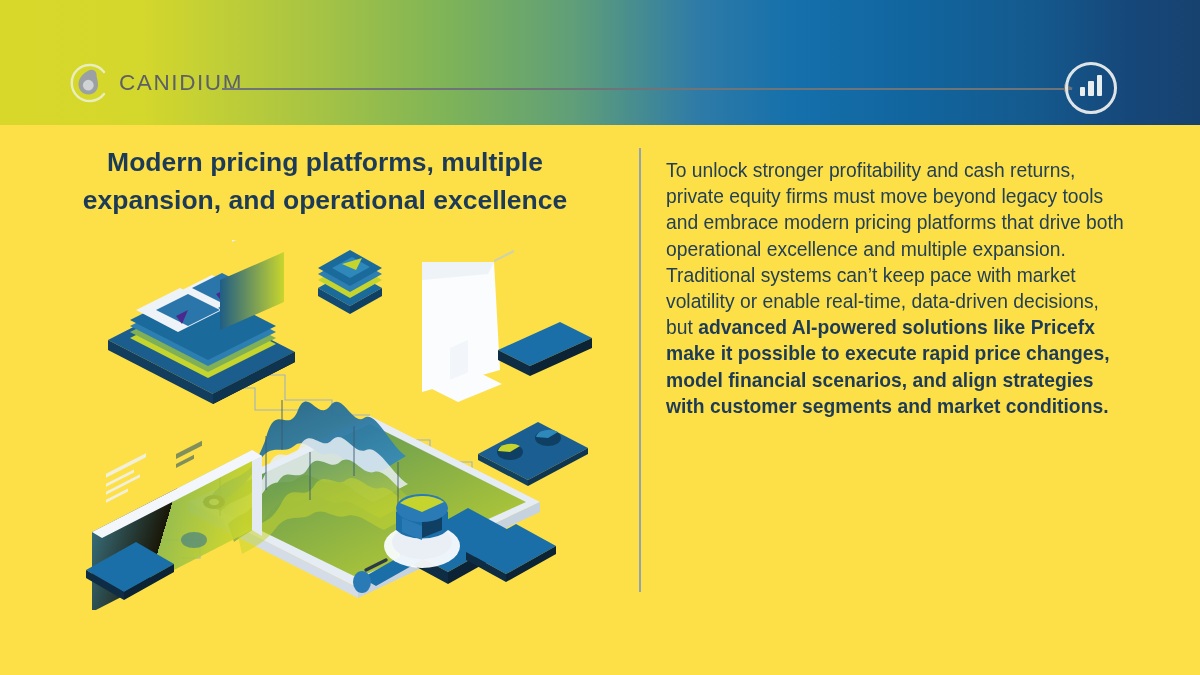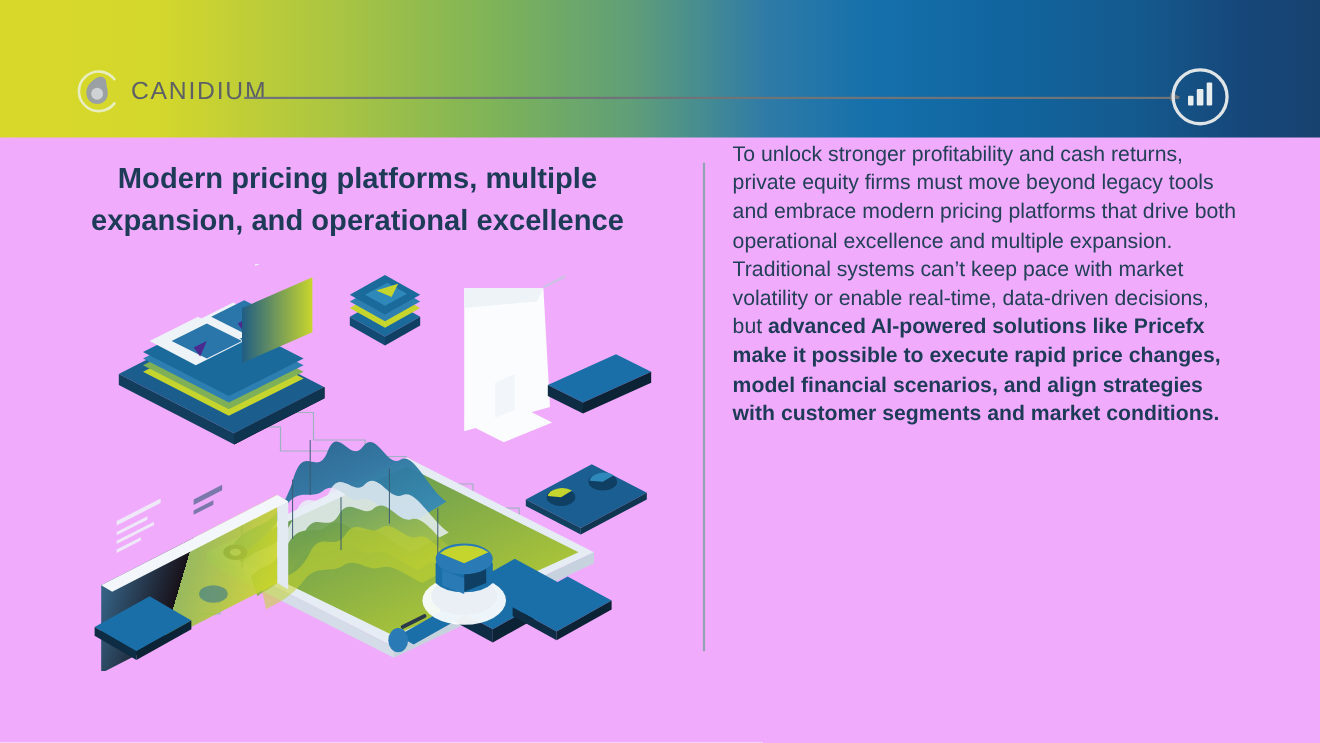--- a/index.html
+++ b/index.html
@@ -2,21 +2,21 @@
 <html><head>
 <meta charset="utf-8">
 <style>
   * { box-sizing: border-box; margin: 0; padding: 0; }
   html, body {
     width: 1200px; height: 675px;
     background: #eff4f8;
     font-family: "Liberation Sans", sans-serif;
     overflow: hidden;
   }
-  .page { position: relative; width: 1200px; height: 675px; background: #f0abfc; }
+  .page { position: relative; width: 1200px; height: 675px; background: #fde047; }
 
   
   .header {
     position: absolute; left: 0; top: 0; width: 1200px; height: 125px;
     background: linear-gradient(90deg,
        #d8d82a 0%, #d4d72c 12%,
        #a8c443 26%, #7fb457 37%,
        #5f9e79 48%, #2f7ba7 58%,
        #1570ab 66%, #11659f 76%,
        #145a8e 86%, #16477a 94%, #17426f 100%);
@@ -61,21 +61,21 @@
   }
 
   
   .divider {
     position: absolute; left: 639px; top: 148px; width: 1.6px; height: 444px;
     background: #93a3b1;
   }
 
   
   .copy {
-    position: absolute; left: 666px; top: 128px; width: 462px;
+    position: absolute; left: 666px; top: 158px; width: 462px;
     color: #234057; font-size: 19.3px; line-height: 26.2px;
   }
   .copy p + p { margin-top: 26px; }
   .copy b { font-weight: 700; color: #1d3b57; }
 
   
   .illus { position: absolute; left: 70px; top: 240px; width: 560px; height: 370px; }
   .illus svg { display: block; }
 </style>
 </head>

